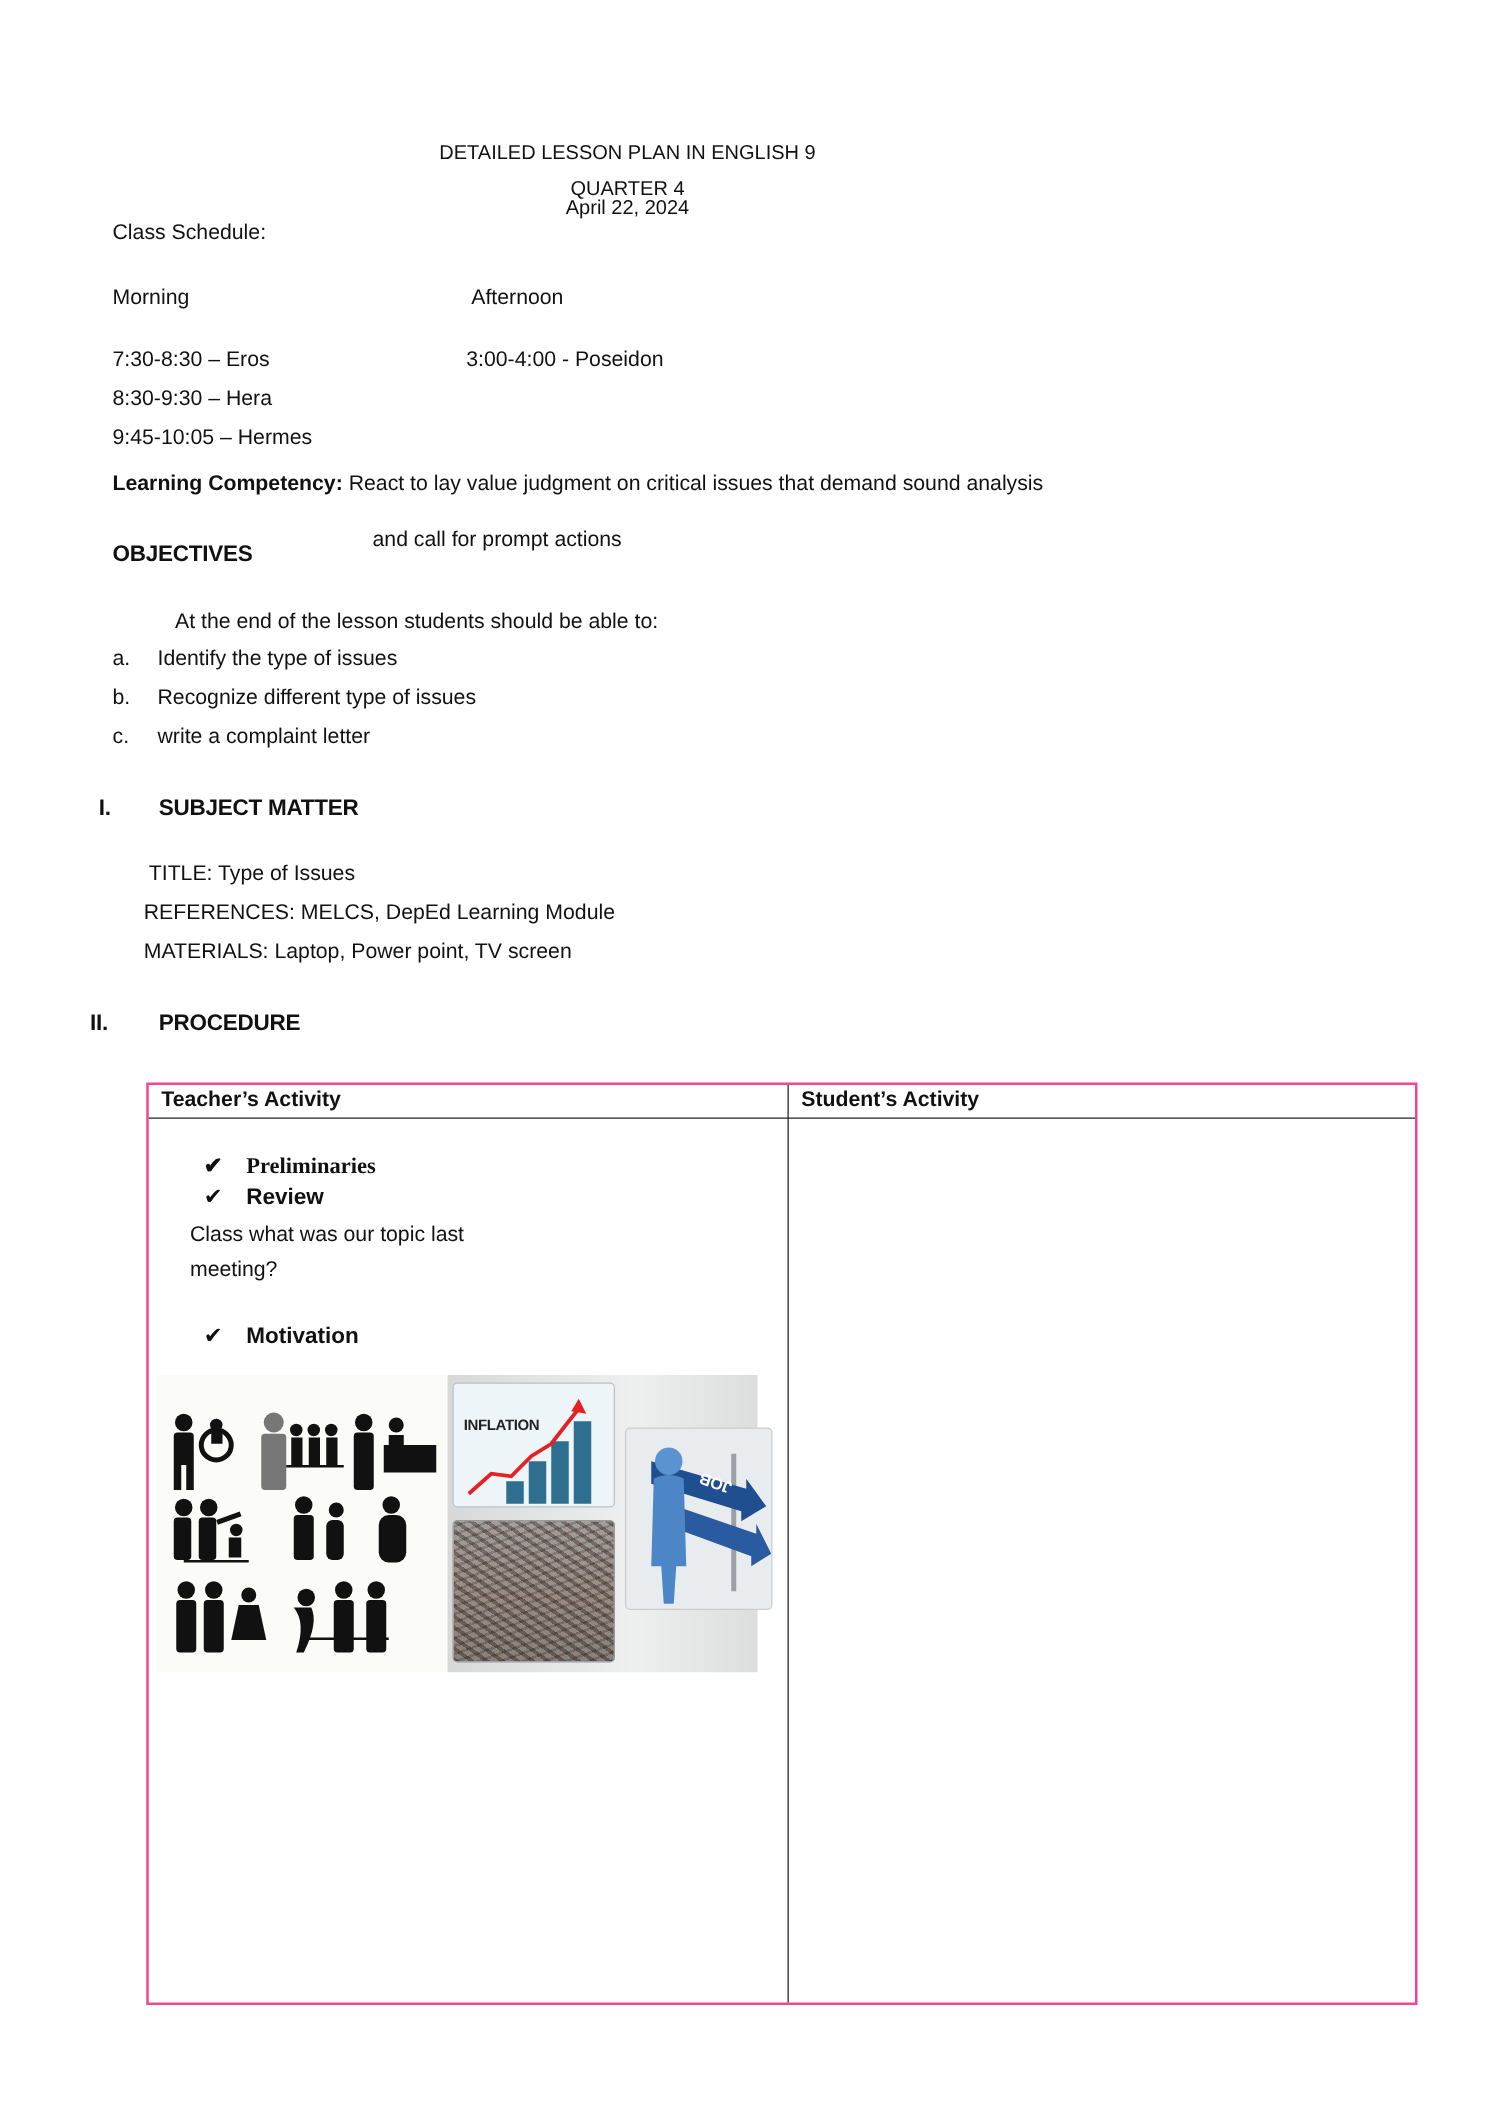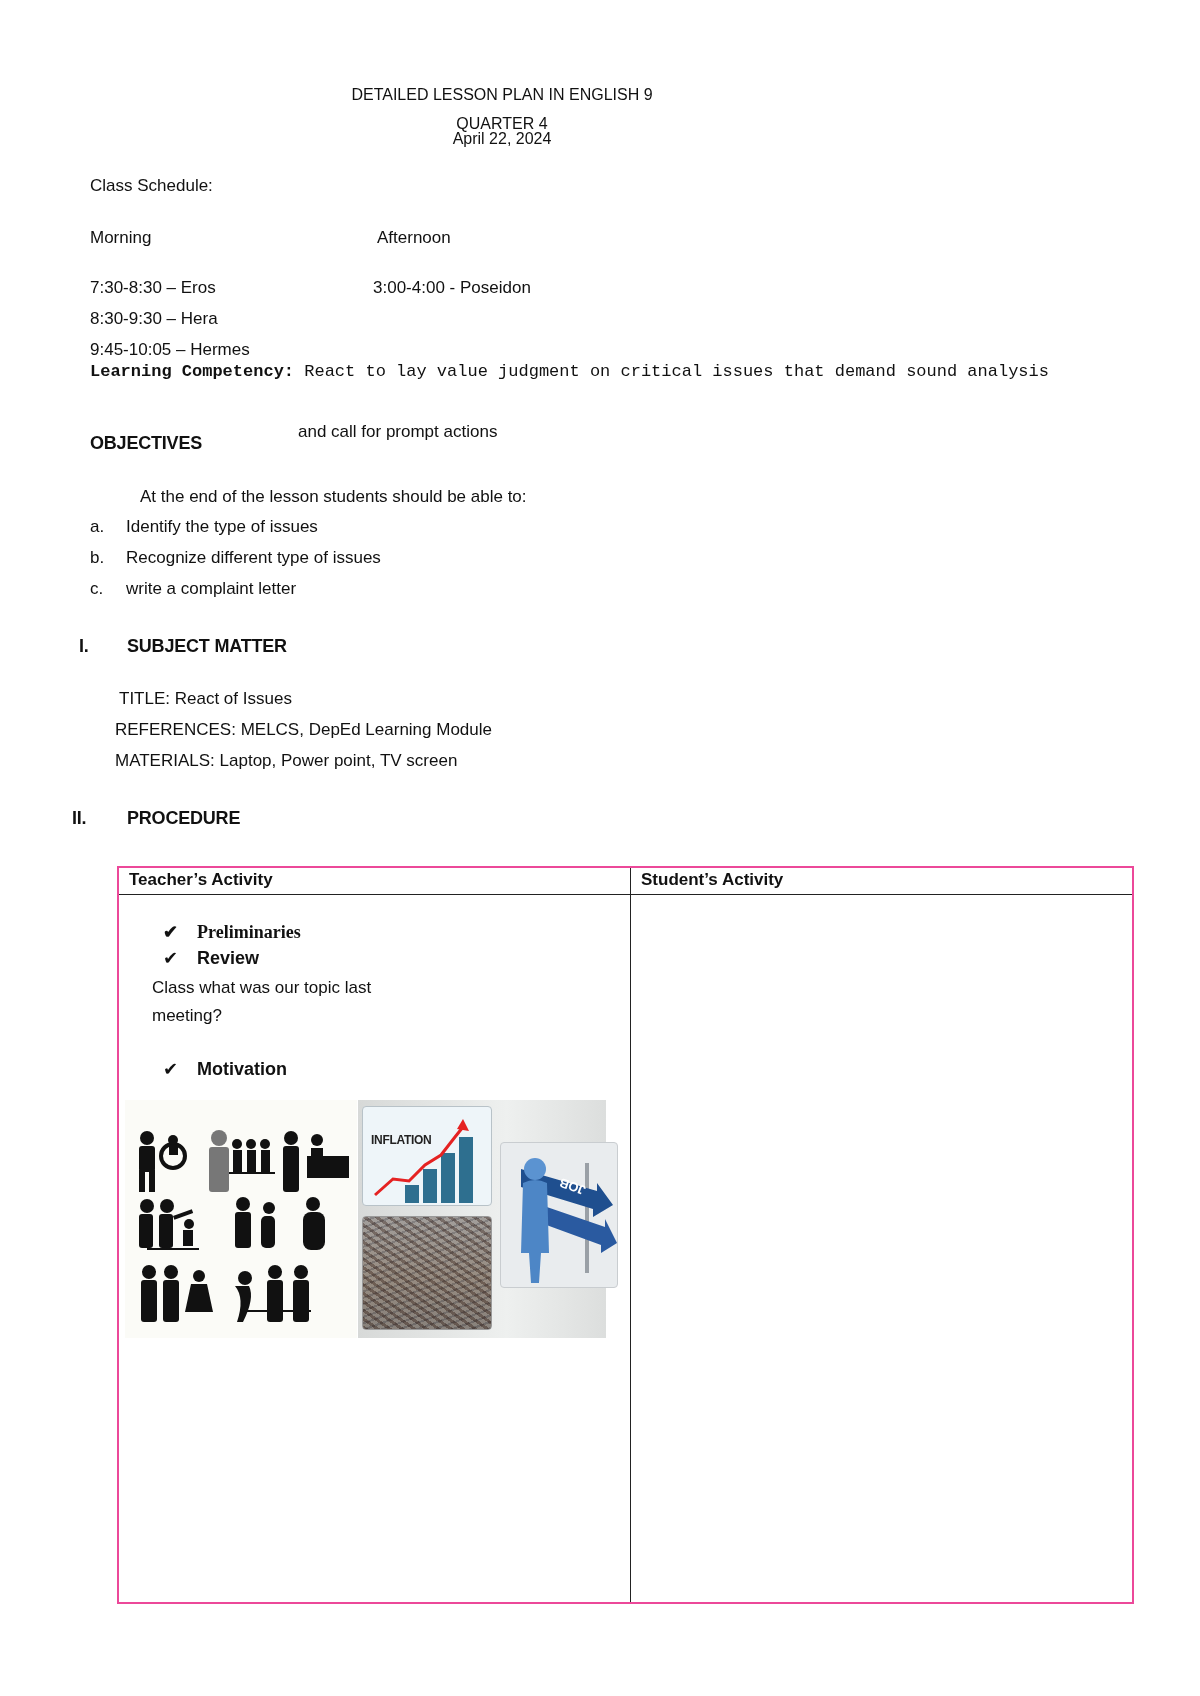--- a/index.html
+++ b/index.html
@@ -2,21 +2,21 @@
 <html><head>
 <meta charset="utf-8">
 <style>
   html, body { margin: 0; padding: 0; background: #ffffff; }
   body {
     width: 1200px; height: 1696px; position: relative; overflow: hidden;
     font-family: "Liberation Sans", "DejaVu Sans", sans-serif;
     color: #111111; font-size: 17px;
   }
   .abs { position: absolute; white-space: nowrap; }
-  .center { left: 0; width: 1004px; text-align: center; }
+  .center { left: 0; width: 1004px; text-align: center; margin-top: 28px; }
   .title-line { font-size: 16px; }
   .bold { font-weight: bold; }
   .heading { font-weight: bold; font-size: 18px; letter-spacing: -0.2px; }
 
   
   .proc-table {
     position: absolute; left: 117px; top: 866px; width: 1017px; height: 738px;
     border: 2px solid #ec4899; box-sizing: border-box;
   }
   .proc-table .vline { position: absolute; left: 511px; top: 0; bottom: 0; border-left: 1.5px solid #222; }
@@ -49,41 +49,41 @@
 <div class="abs center title-line" style="top:130px;">April 22, 2024</div>
 
 <div class="abs" style="left:90px; top:176px;">Class Schedule:</div>
 <div class="abs" style="left:90px; top:228px;">Morning</div>
 <div class="abs" style="left:377px; top:228px;">Afternoon</div>
 <div class="abs" style="left:90px; top:278px;">7:30-8:30 – Eros</div>
 <div class="abs" style="left:90px; top:309px;">8:30-9:30 – Hera</div>
 <div class="abs" style="left:90px; top:340px;">9:45-10:05 – Hermes</div>
 <div class="abs" style="left:373px; top:278px;">3:00-4:00 - Poseidon</div>
 
-<div class="abs" style="left:90px; top:362px;font-family:Liberation Mono, monospace;">
+<div class="abs" style="left:90px; top:377px;">
   <span class="bold">Learning Competency:</span>
   <span>React to lay value judgment on critical issues that demand sound analysis</span>
 </div>
 <div class="abs" style="left:298px; top:393px;margin-top:29px;">and call for prompt actions</div>
 
 <div class="abs heading" style="left:90px; top:433px;">OBJECTIVES</div>
 <div class="abs" style="left:140px; top:487px;">At the end of the lesson students should be able to:</div>
 <div class="abs" style="left:90px; top:517px;">
   <span style="display:inline-block; width:36px;">a.</span><span>Identify the type of issues</span>
 </div>
 <div class="abs" style="left:90px; top:548px;">
   <span style="display:inline-block; width:36px;">b.</span><span>Recognize different type of issues</span>
 </div>
 <div class="abs" style="left:90px; top:579px;">
   <span style="display:inline-block; width:36px;">c.</span><span>write a complaint letter</span>
 </div>
 
 <div class="abs heading" style="left:79px; top:636px;">I.</div>
 <div class="abs heading" style="left:127px; top:636px;">SUBJECT MATTER</div>
-<div class="abs" style="left:119px; top:689px;">TITLE:  React of Issues</div>
+<div class="abs" style="left:119px; top:689px;">TITLE:  Type of Issues</div>
 <div class="abs" style="left:115px; top:720px;">REFERENCES: MELCS, DepEd Learning Module</div>
 <div class="abs" style="left:115px; top:751px;">MATERIALS: Laptop, Power point, TV screen</div>
 
 <div class="abs heading" style="left:72px; top:808px;">II.</div>
 <div class="abs heading" style="left:127px; top:808px;">PROCEDURE</div>
 
 <div class="proc-table">
   <div class="vline"></div>
   <div class="hline"></div>
   <div class="th" style="left:10px;">Teacher’s Activity</div>

